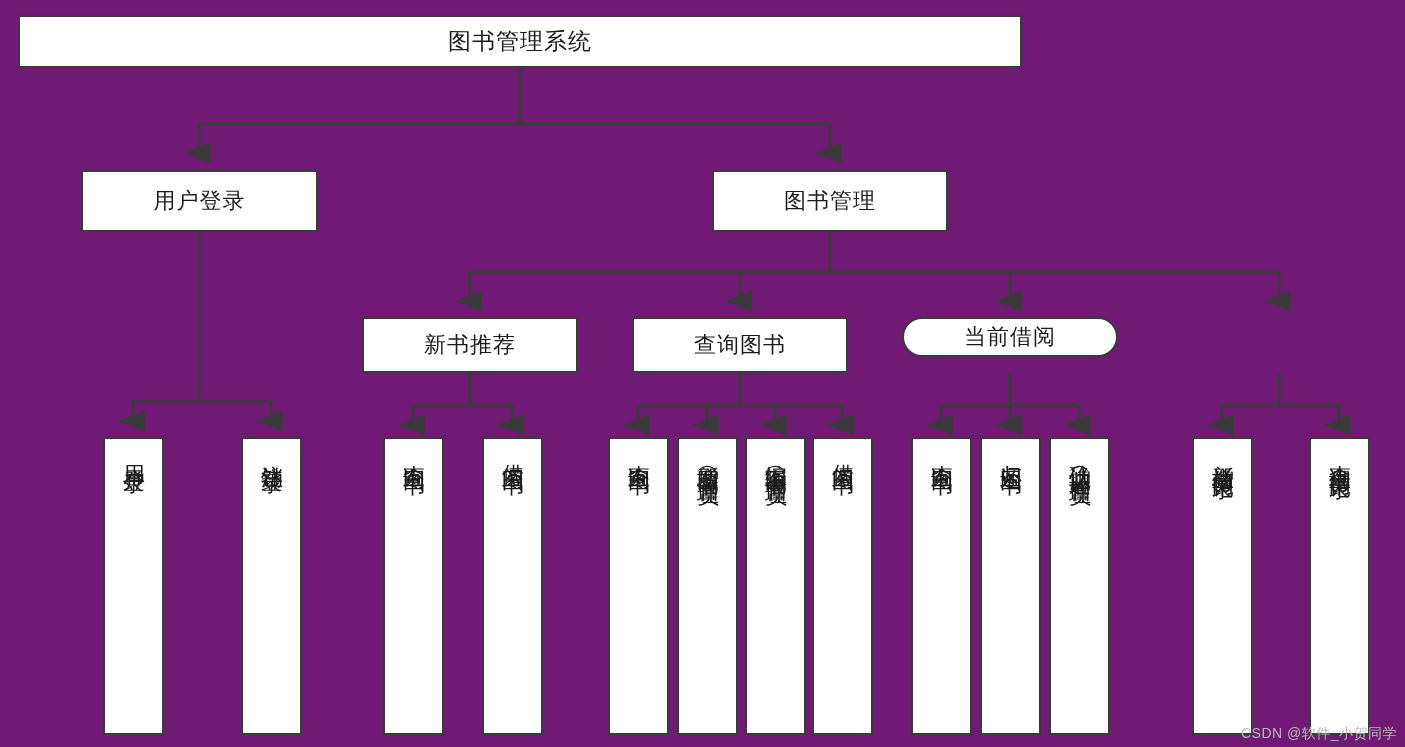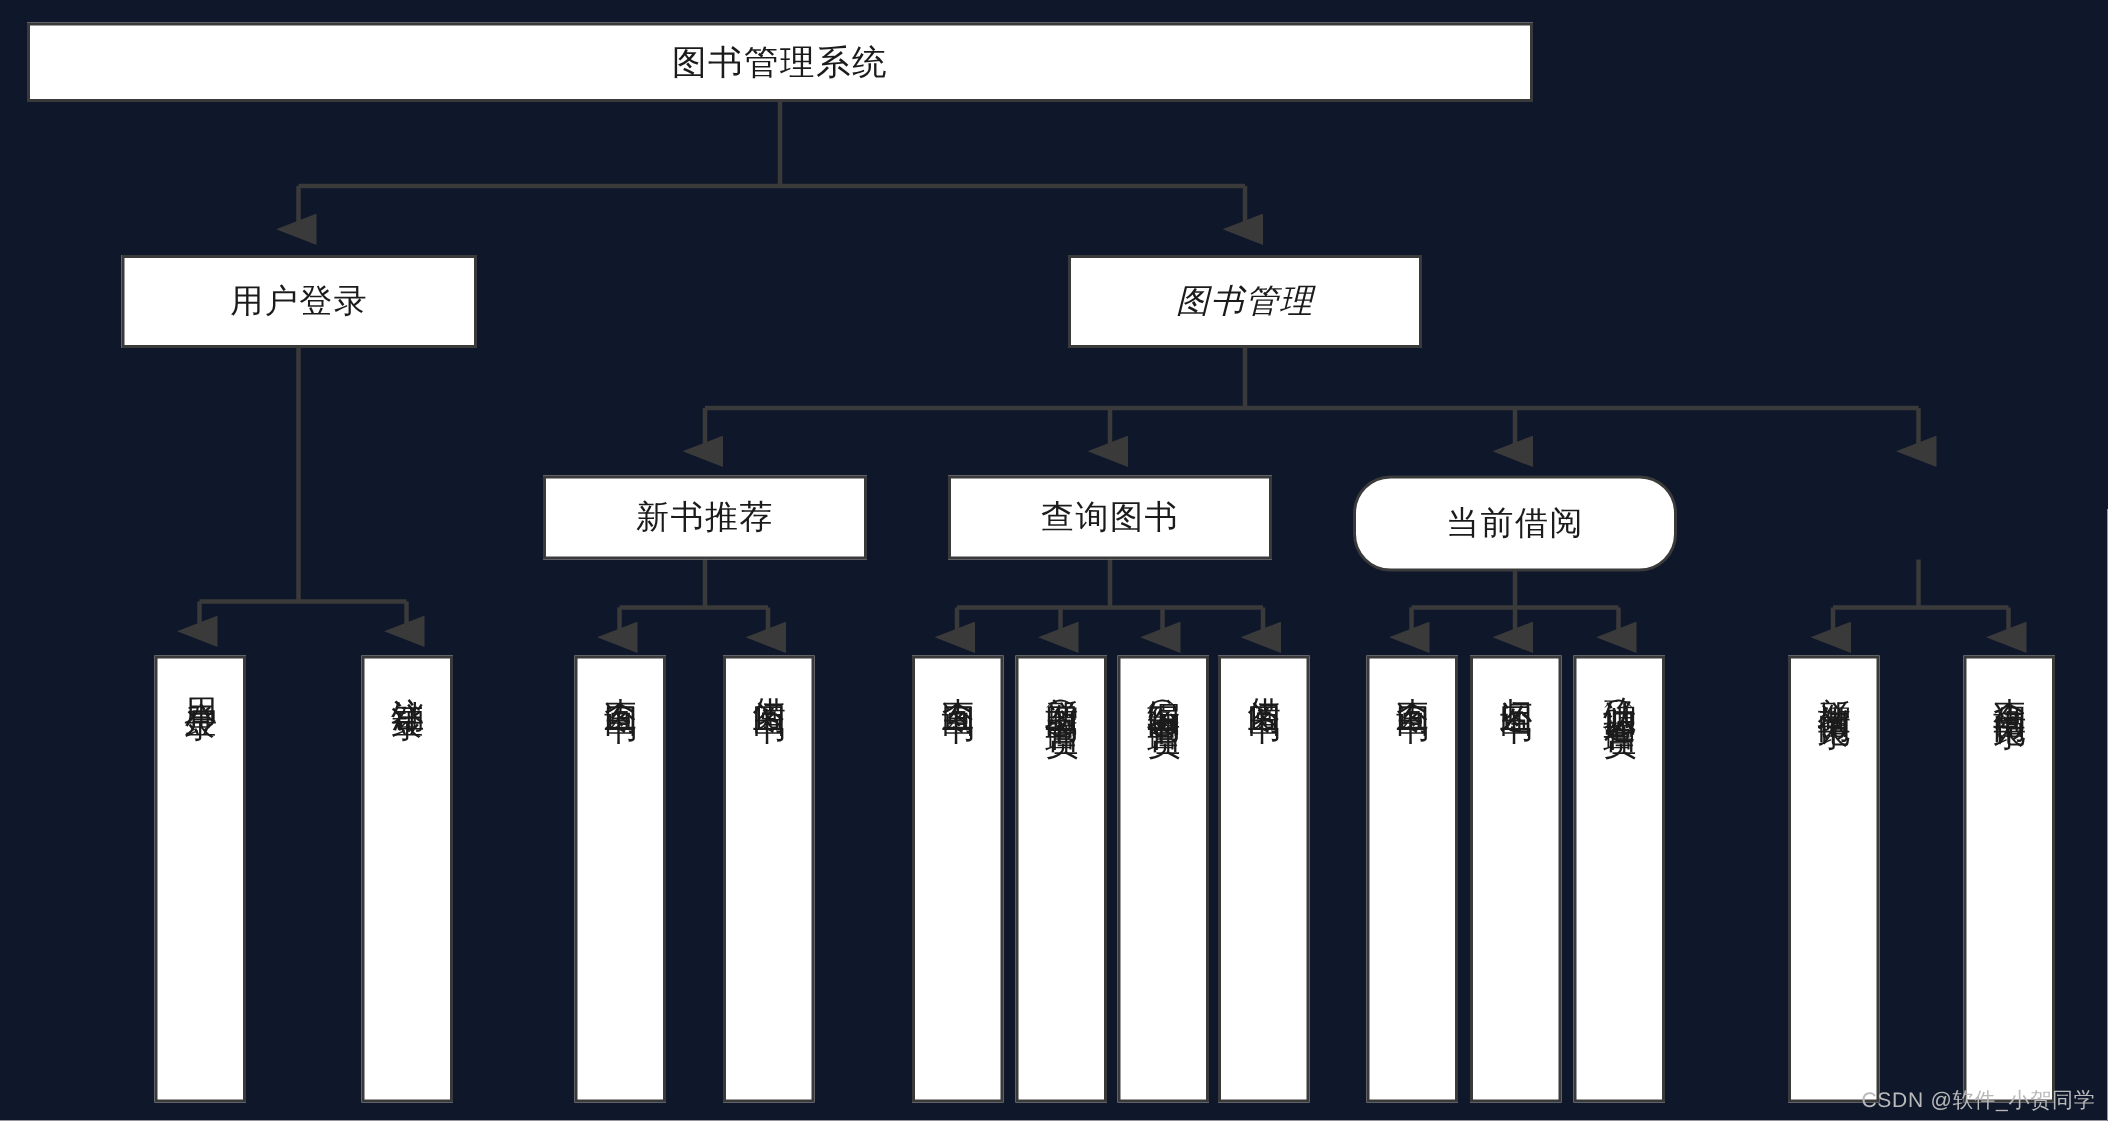--- a/index.html
+++ b/index.html
@@ -7,21 +7,21 @@
     padding: 0;
     background: #ffffff;
   }
   body {
     font-family: "Liberation Sans", "DejaVu Sans", sans-serif;
   }
   #canvas {
     position: relative;
     width: 1405px;
     height: 747px;
-    background: #0f172a;
+    background: #701a75;
     overflow: hidden;
   }
   .node {
     position: absolute;
     box-sizing: border-box;
     border: 2.5px solid #3a3a3a;
     background: #ffffff;
     display: flex;
     align-items: center;
     justify-content: center;
@@ -123,31 +123,31 @@
     </g>
   </svg>
 
   <div class="node horiz root" style="left:18px; top:15px; width:1004px; height:53px;">
     <span>图书管理系统</span>
   </div>
 
   <div class="node horiz" style="left:81px; top:170px; width:237px; height:62px;">
     <span>用户登录</span>
   </div>
-  <div class="node horiz" style="left:712px; top:170px; width:236px; height:62px;font-style:italic;">
+  <div class="node horiz" style="left:712px; top:170px; width:236px; height:62px;">
     <span>图书管理</span>
   </div>
 
   <div class="node horiz" style="left:362px; top:317px; width:216px; height:56px;">
     <span>新书推荐</span>
   </div>
   <div class="node horiz" style="left:632px; top:317px; width:216px; height:56px;">
     <span>查询图书</span>
   </div>
-  <div class="node horiz" style="left:902px; top:317px; width:216px; height:64px;border-radius:25px;">
+  <div class="node horiz" style="left:902px; top:317px; width:216px; height:40px;border-radius:25px;">
     <span>当前借阅</span>
   </div>
 
   <div class="node leaf" style="left:103px; top:437px; width:61px; height:298px;">
     <span class="vtext">用户登录</span>
   </div>
   <div class="node leaf" style="left:241px; top:437px; width:61px; height:298px;">
     <span class="vtext">注销登录</span>
   </div>
 

